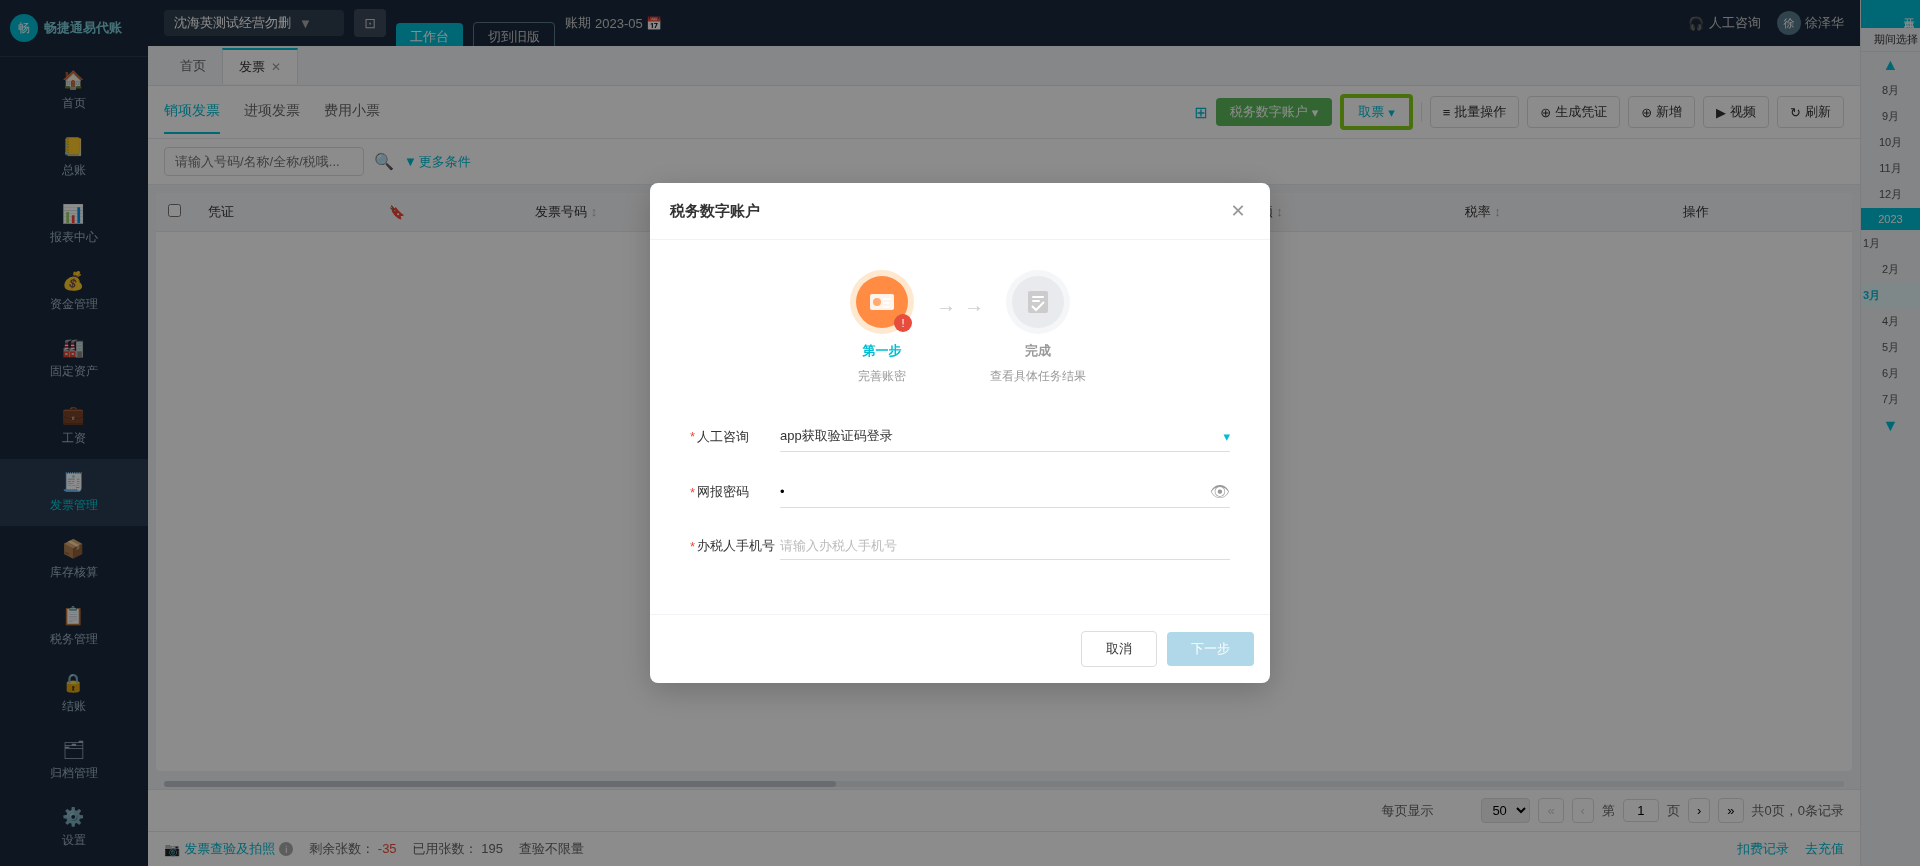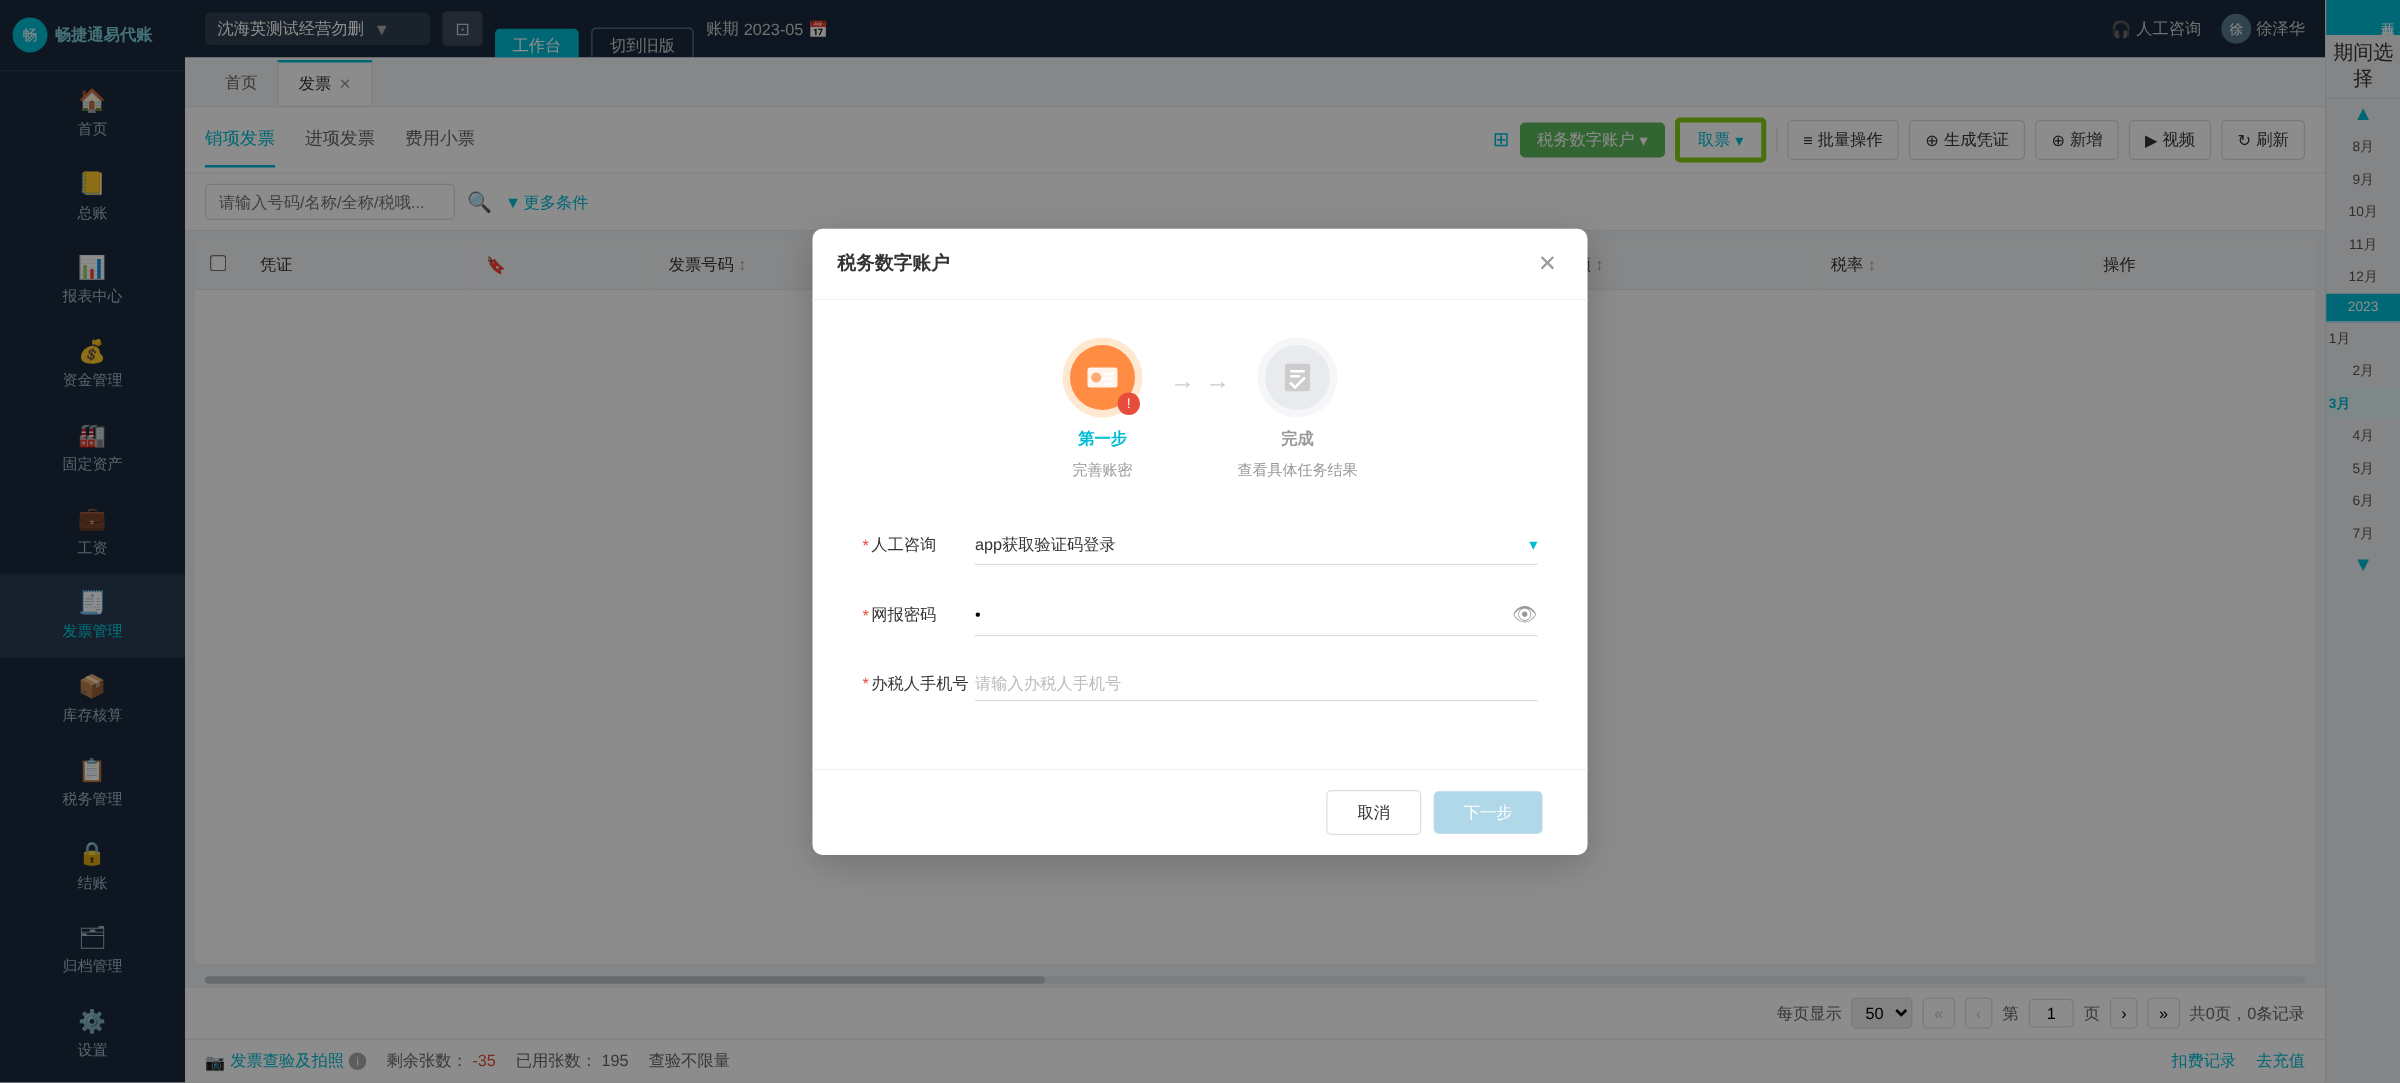--- a/index.html
+++ b/index.html
@@ -133,21 +133,21 @@
       padding: 16px 20px; border-bottom: 1px solid #f0f2f5;
       display: flex; align-items: center; justify-content: space-between;
     }
     .modal-title { font-size: 15px; font-weight: bold; color: #333; }
     .modal-close {
       width: 24px; height: 24px; cursor: pointer; color: #999;
       font-size: 18px; display: flex; align-items: center; justify-content: center;
     }
     .modal-body { padding: 30px 40px; }
     .modal-footer {
-      padding: 16px 36px; border-top: 1px solid #f0f2f5;
+      padding: 16px 16px; border-top: 1px solid #f0f2f5;
       display: flex; align-items: center; justify-content: flex-end; gap: 10px;
     }
 
     
     .steps {
       display: flex; align-items: flex-start; justify-content: center;
       gap: 0; margin-bottom: 36px;
     }
     .step {
       display: flex; flex-direction: column; align-items: center; gap: 8px;
@@ -424,21 +424,21 @@
     </div>
 
     <div class="bottom-scroll">
       <div class="scroll-track">
         <div class="scroll-thumb"></div>
       </div>
     </div>
 
     <div class="pagination">
       <span>每页显示</span>
-      <select style="border:1px solid #ddd;border-radius:4px;padding:3px 6px;font-size:13px;">
+      <select style="border:1px solid #ddd;border-radius:4px;padding:3px 6px;font-size:13px;margin-left:40px;">
         <option>50</option>
       </select>
       <button class="page-btn disabled">«</button>
       <button class="page-btn disabled">‹</button>
       <span>第</span>
       <input style="width: 36px; border: 1px solid rgb(221, 221, 221); border-radius: 4px; padding: 3px; text-align: center; font-size: 13px;" value="1">
       <span>页</span>
       <button class="page-btn">›</button>
       <button class="page-btn">»</button>
       <span>共0页，0条记录</span>
@@ -464,21 +464,21 @@
         <span class="statusbar-link">去充值</span>
       </div>
     </div>
   </div>
 </div>
 
 <div style="width:60px;background:#f0f2f5;display:flex;flex-direction:column;align-items:center;border-left:1px solid #e0e3e8;flex-shrink:0;">
   <div style="background:#00bcd4;width:100%;writing-mode:vertical-rl;color:white;font-size:11px;padding:10px 4px;text-align:center;cursor:pointer;letter-spacing:2px;">
     <span>开票日期</span>
   </div>
-  <div style="background:#f0f2f5;width:100%;text-align:center;font-size:16px;padding:4px 2px;color:#333;border-bottom:1px solid #e0e3e8;">
+  <div style="background:#f0f2f5;width:100%;text-align:right;font-size:11px;padding:4px 2px;color:#333;border-bottom:1px solid #e0e3e8;">
     <span>期间选择</span>
   </div>
   <div style="color:#00bcd4;font-size:16px;cursor:pointer;padding:4px;">▲</div>
   <div style="width:100%;text-align:center;font-size:11px;padding:5px 2px;color:#555;cursor:pointer;border-bottom:1px solid #f0f2f5;">8月</div>
   <div style="width:100%;text-align:center;font-size:11px;padding:5px 2px;color:#555;cursor:pointer;border-bottom:1px solid #f0f2f5;">9月</div>
   <div style="width:100%;text-align:center;font-size:11px;padding:5px 2px;color:#555;cursor:pointer;border-bottom:1px solid #f0f2f5;">10月</div>
   <div style="width:100%;text-align:center;font-size:11px;padding:5px 2px;color:#555;cursor:pointer;border-bottom:1px solid #f0f2f5;">11月</div>
   <div style="width:100%;text-align:center;font-size:11px;padding:5px 2px;color:#555;cursor:pointer;border-bottom:1px solid #f0f2f5;">12月</div>
   <div style="width:100%;text-align:center;font-size:11px;padding:5px 2px;background:#00bcd4;color:white;cursor:pointer;border-bottom:1px solid #f0f2f5;">2023</div>
   <div style="width:100%;font-size:11px;padding:5px 2px;color:#555;cursor:pointer;border-bottom:1px solid #f0f2f5;">1月</div>

